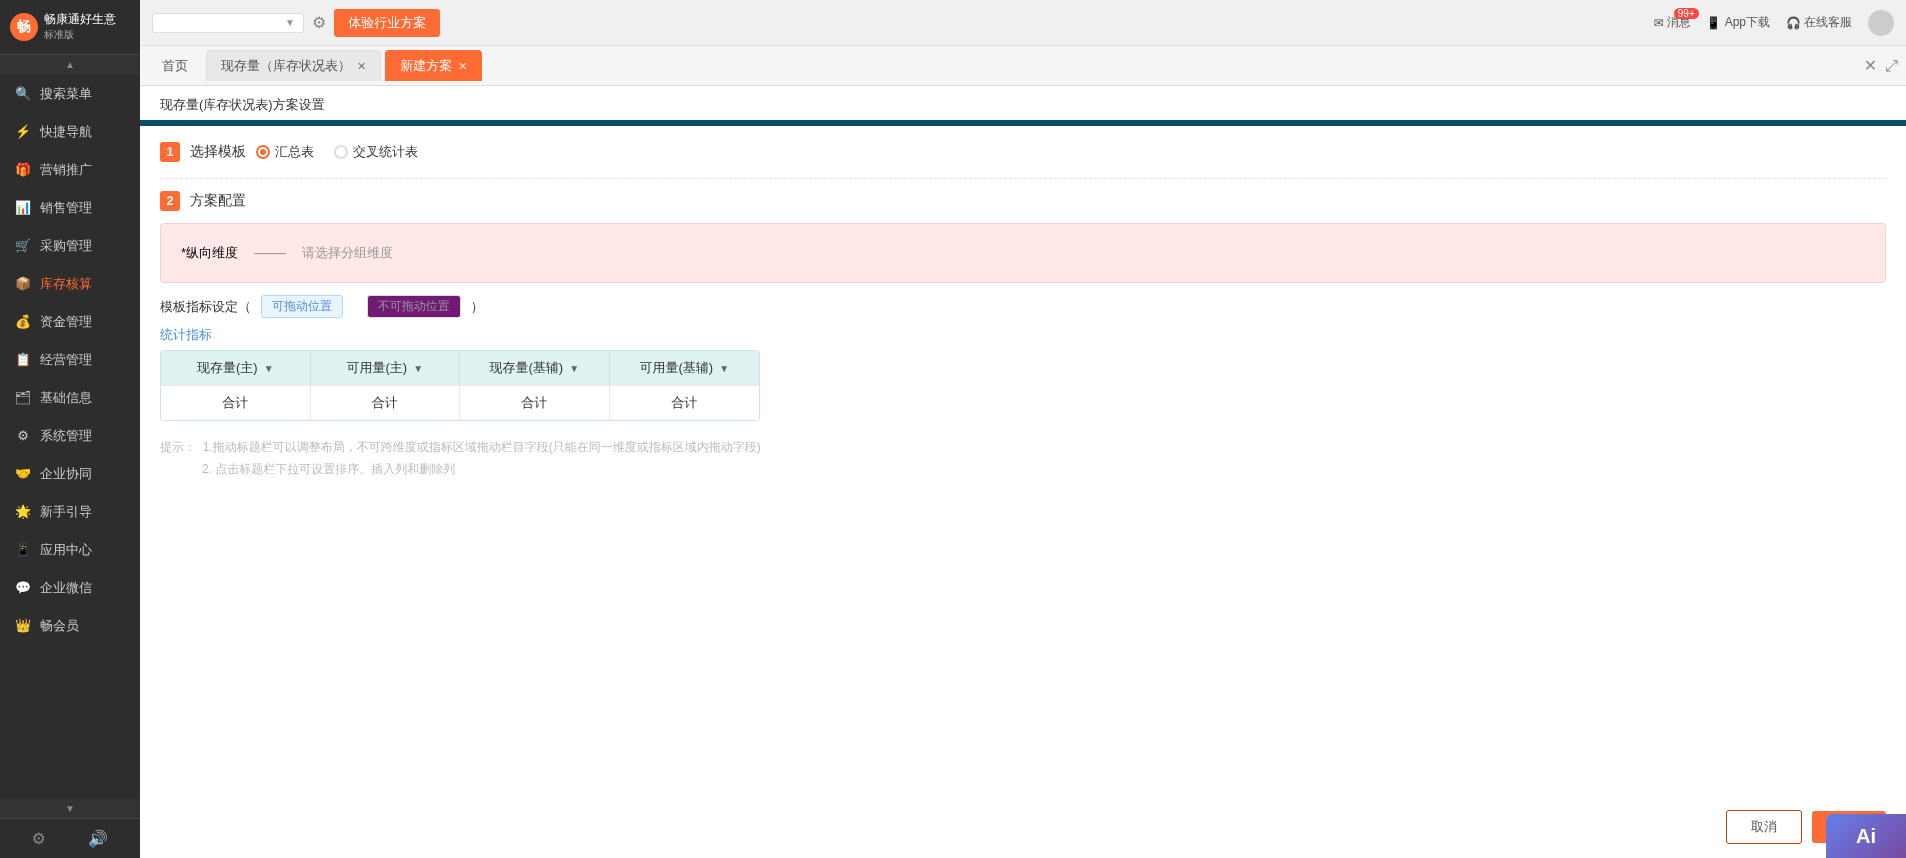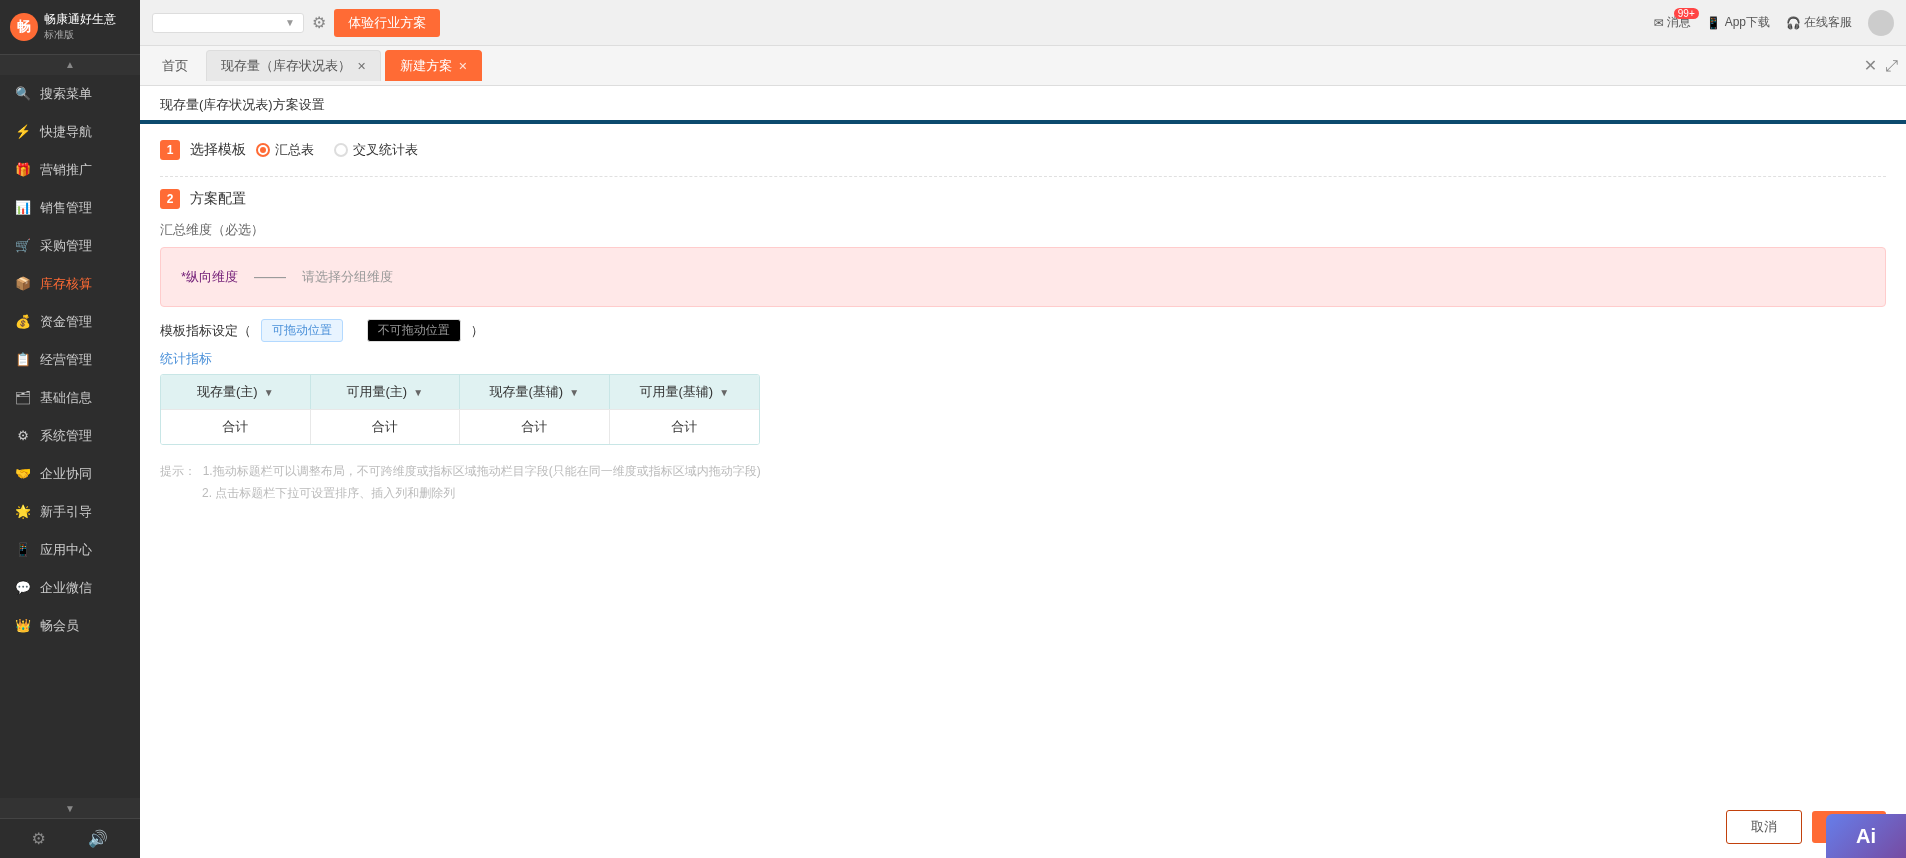--- a/index.html
+++ b/index.html
@@ -120,21 +120,21 @@
       background: #fff;
       overflow-y: auto;
       padding: 0;
       position: relative;
     }
 
     .page-header {
       padding: 10px 20px 6px;
       font-size: 13px;
       color: #333;
-      border-bottom: 4px solid #0c4a6e;
+      border-bottom: 6px solid #0c4a6e;
       background: #fff;
     }
 
     .scheme-body {
       padding: 16px 20px;
     }
 
     
     .step-section { margin-bottom: 16px; }
     .step-header {
@@ -162,35 +162,35 @@
     .config-label { font-size: 13px; color: #666; margin-bottom: 8px; }
 
     .dimension-row {
       background: #ffe8e8;
       border: 1px solid #ffcccc;
       border-radius: 4px;
       padding: 20px;
       margin-bottom: 12px;
     }
     .dimension-inner { display: flex; align-items: center; gap: 16px; }
-    .dimension-required { color: #701a75; font-size: 13px; }
+    .dimension-required { color: #000000; font-size: 13px; }
     .dimension-arrow { color: #999; font-size: 16px; }
     .dimension-placeholder { color: #999; font-size: 13px; }
 
     
     .indicator-setting-row {
       display: flex; align-items: center; gap: 10px; margin: 12px 0 8px;
       font-size: 13px; color: #333;
     }
     .draggable-badge {
       background: #e8f4ff; border: 1px solid #b3d9ff; color: #4a90d9;
       padding: 2px 10px; border-radius: 3px; font-size: 12px;
     }
     .non-draggable-badge {
-      background: #000000; border: 1px solid #ddd; color: #999;
+      background: #701a75; border: 1px solid #ddd; color: #999;
       padding: 2px 10px; border-radius: 3px; font-size: 12px;
     }
 
     
     .stats-label { color: #4a90d9; font-size: 13px; margin-bottom: 6px; }
     .stats-table {
       border: 1px solid #c8e6e6;
       border-radius: 3px;
       overflow: hidden;
       max-width: 600px;
@@ -417,21 +417,20 @@
       </div>
 
       <hr class="divider">
 
       <div class="step-section config-section">
         <div class="step-header">
           <div class="step-number">2</div>
           <span class="step-title">方案配置</span>
         </div>
 
-        <div class="config-label">汇总维度（必选）</div>
 
         <div class="dimension-row">
           <div class="dimension-inner">
             <span class="dimension-required">*纵向维度</span>
             <span class="dimension-arrow">——</span>
             <span class="dimension-placeholder">请选择分组维度</span>
           </div>
         </div>
 
         <div class="indicator-setting-row">

